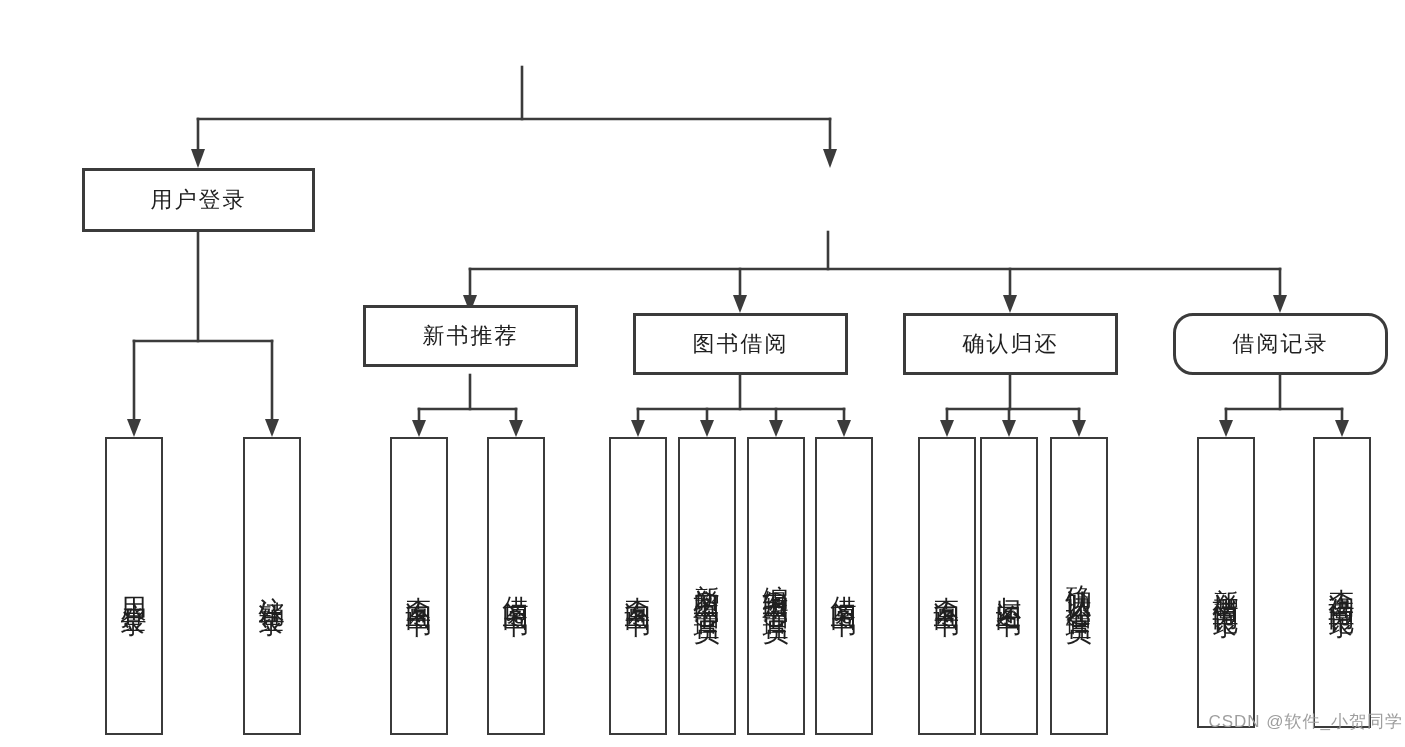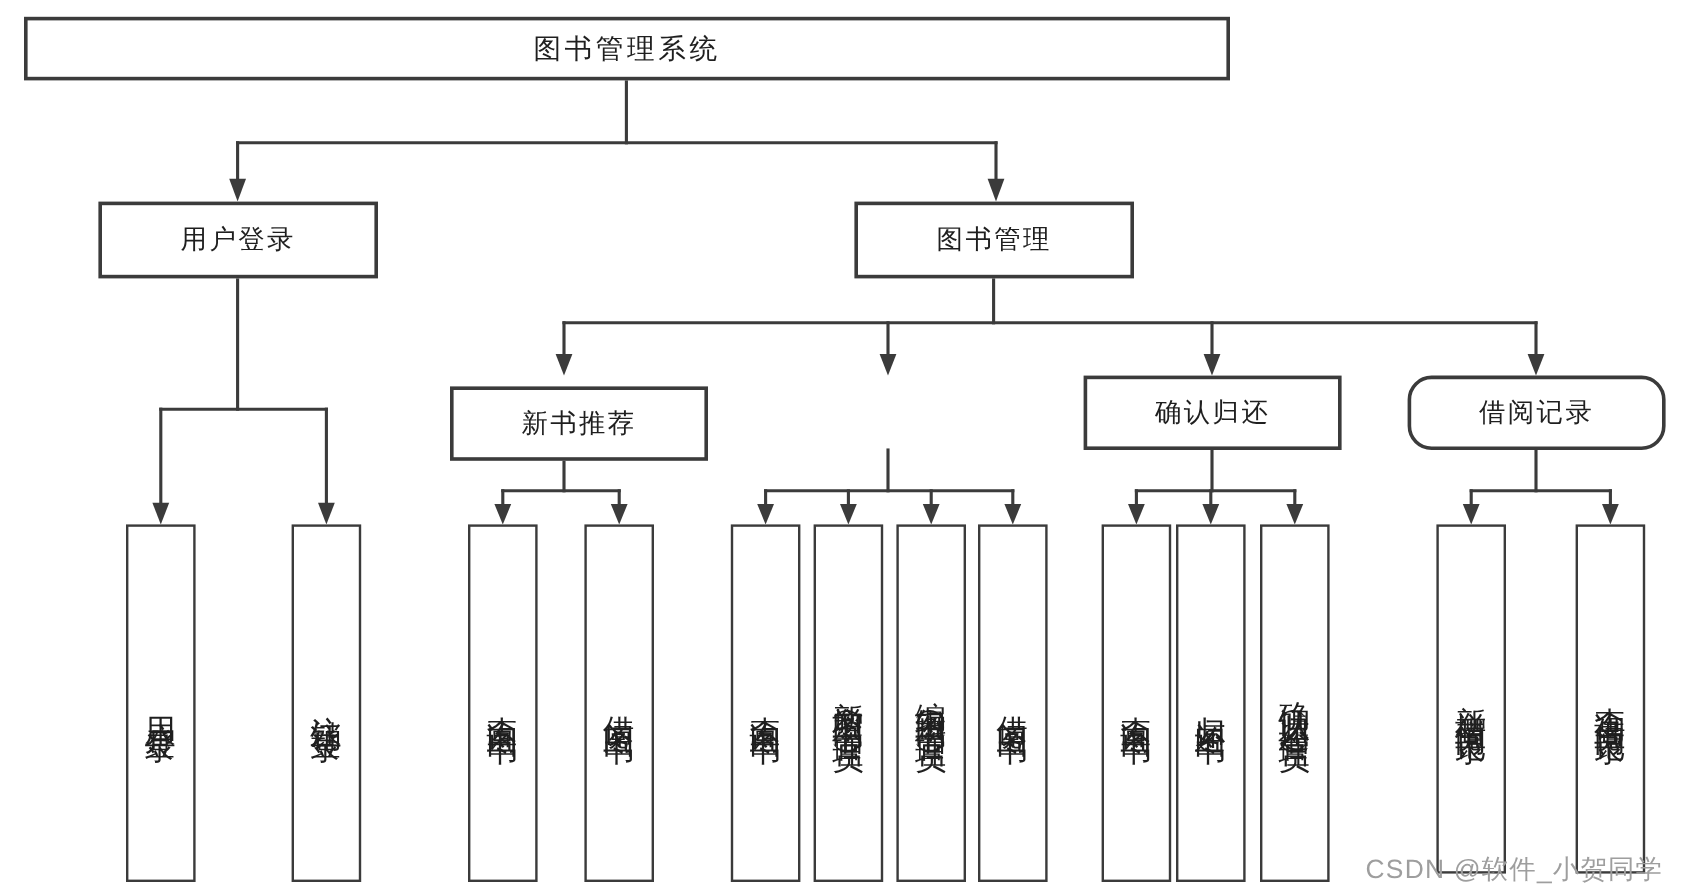--- a/index.html
+++ b/index.html
@@ -69,23 +69,23 @@
     font-size: 26px;
     letter-spacing: 5px;
     line-height: 1;
     color: var(--text);
     white-space: nowrap;
   }
 
   .watermark {
     position: absolute;
     z-index: 5;
-    right: 19px;
+    right: 2px;
     top: 710px;
-    font-size: 22px;
+    font-size: 17px;
     letter-spacing: 1px;
     color: var(--watermark);
     white-space: nowrap;
   }
 </style>
 </head>
 <body>
 
 <div class="canvas">
 
@@ -144,33 +144,30 @@
     <polygon points="1072,420 1086,420 1079,437"></polygon>
 
     <line x1="1280" y1="375" x2="1280" y2="409"></line>
     <line x1="1226" y1="409" x2="1342" y2="409"></line>
     <line x1="1226" y1="409" x2="1226" y2="423"></line>
     <polygon points="1219,420 1233,420 1226,437"></polygon>
     <line x1="1342" y1="409" x2="1342" y2="423"></line>
     <polygon points="1335,420 1349,420 1342,437"></polygon>
   </svg>
 
-  <div class="hbox root" style="left:20px; top:14px; width:1005px; height:53px;">
-    <span>图书管理系统</span>
-  </div>
 
   <div class="hbox" style="left:82px; top:168px; width:233px; height:64px;">
     <span>用户登录</span>
   </div>
-  <div class="hbox" style="left:712px; top:168px; width:233px; height:64px;">
-    <span>图书管理</span>
-  </div>
-
-  <div class="hbox" style="left:363px; top:322px; width:215px; height:62px;margin-left:12px;">
+
+  <div class="hbox" style="left:363px; top:305px; width:215px; height:62px;">
     <span>新书推荐</span>
+  </div>
+  <div class="hbox" style="left:633px; top:313px; width:215px; height:62px;">
+    <span>图书借阅</span>
   </div>
   <div class="hbox" style="left:903px; top:313px; width:215px; height:62px;">
     <span>确认归还</span>
   </div>
   <div class="hbox" style="left:1173px; top:313px; width:215px; height:62px;border-radius:20px;">
     <span>借阅记录</span>
   </div>
 
   <div class="vbox" style="left:105px;">
     <span class="vtext">用户登录</span>

